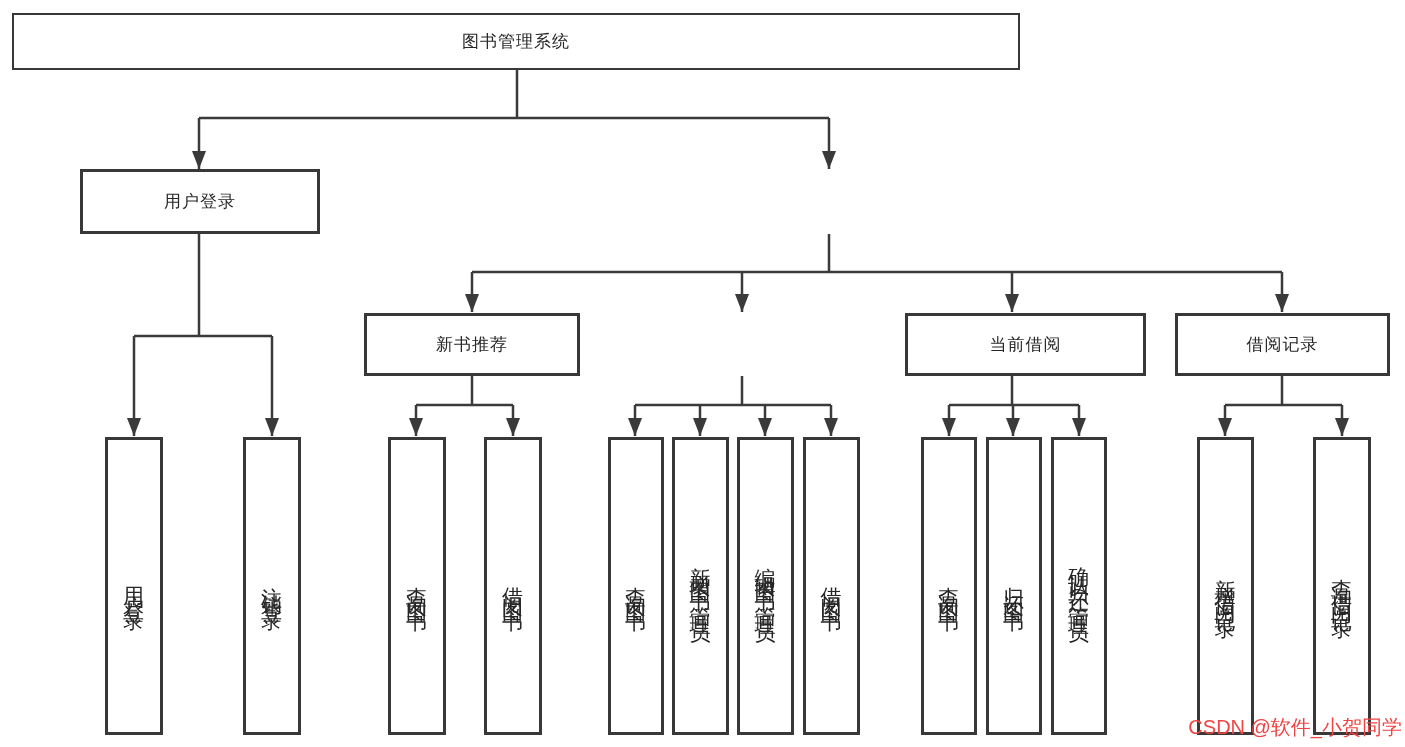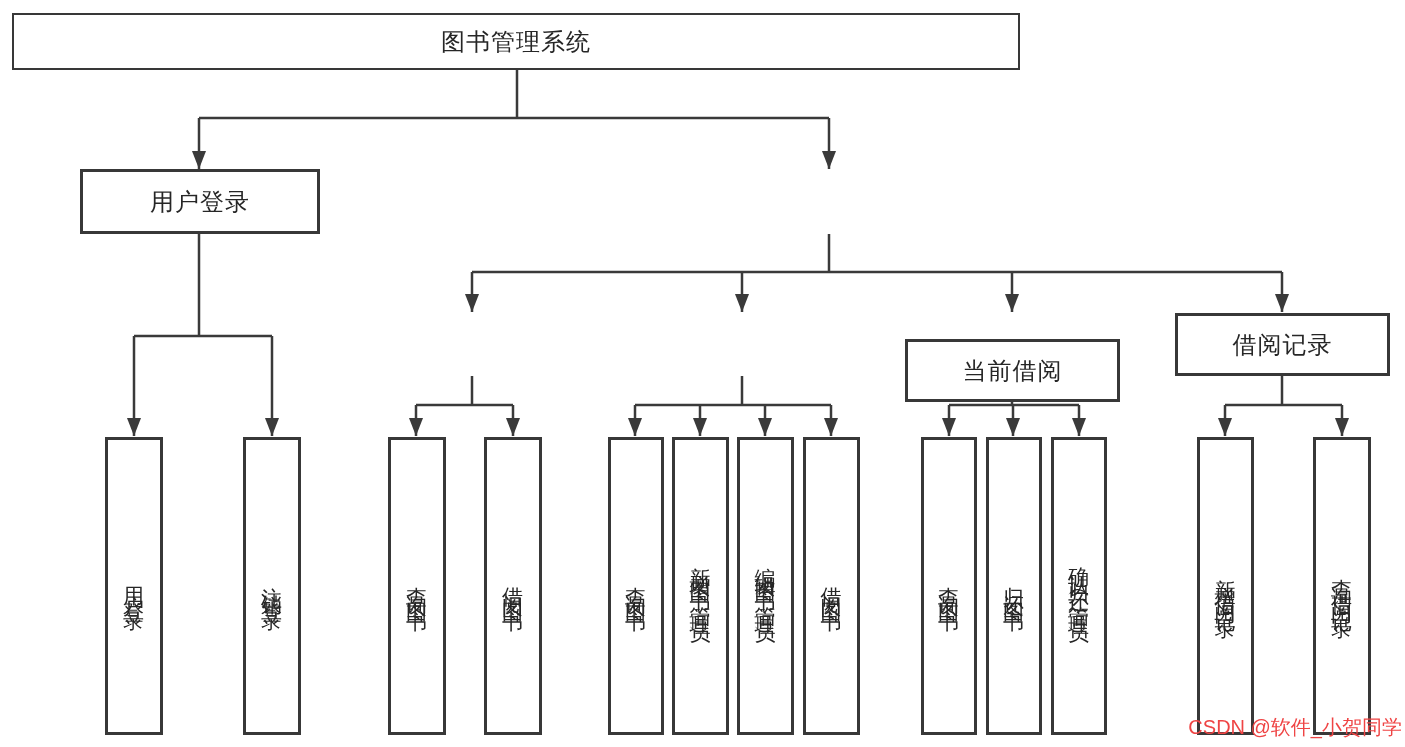--- a/index.html
+++ b/index.html
@@ -26,21 +26,21 @@
     position: absolute;
     box-sizing: border-box;
     background: #ffffff;
     border: 3px solid #383838;
     color: #262626;
     display: flex;
     align-items: center;
     justify-content: center;
     z-index: 2;
   }
-  .node-h { font-size: 24px; letter-spacing: 1px; }
+  .node-h { font-size: 17px; letter-spacing: 1px; }
   .node-root { border-width: 2.5px; }
   .node-v {
     font-size: 21px;
     line-height: 1;
   }
   .node-v span {
     writing-mode: vertical-rl;
     text-orientation: mixed;
     letter-spacing: 8px;
     display: block;
@@ -98,21 +98,22 @@
 
     <path d="M1282,376 V405 M1225,405 H1342"></path>
     <line x1="1225" y1="405" x2="1225" y2="436" marker-end="url(#arw)"></line>
     <line x1="1342" y1="405" x2="1342" y2="436" marker-end="url(#arw)"></line>
   </svg>
 
   <div class="node node-h node-root" style="left:12px; top:13px; width:1008px; height:57px;">图书管理系统</div>
 
   <div class="node node-h" style="left:80px; top:169px; width:240px; height:65px;">用户登录</div>
 
-  <div class="node node-h" style="left:905px; top:313px; width:215px; height:63px;margin-top:26px;">当前借阅</div>
+  <div class="node node-h" style="left:364px; top:313px; width:216px; height:63px;">新书推荐</div>
+  <div class="node node-h" style="left:905px; top:313px; width:241px; height:63px;">当前借阅</div>
   <div class="node node-h" style="left:1175px; top:313px; width:215px; height:63px;">借阅记录</div>
 
   <div class="node node-v" style="left:105px; top:437px; width:58px; height:298px;">
     <span>用户登录</span>
   </div>
   <div class="node node-v" style="left:243px; top:437px; width:58px; height:298px;">
     <span>注销登录</span>
   </div>
 
   <div class="node node-v" style="left:388px; top:437px; width:58px; height:298px;">

